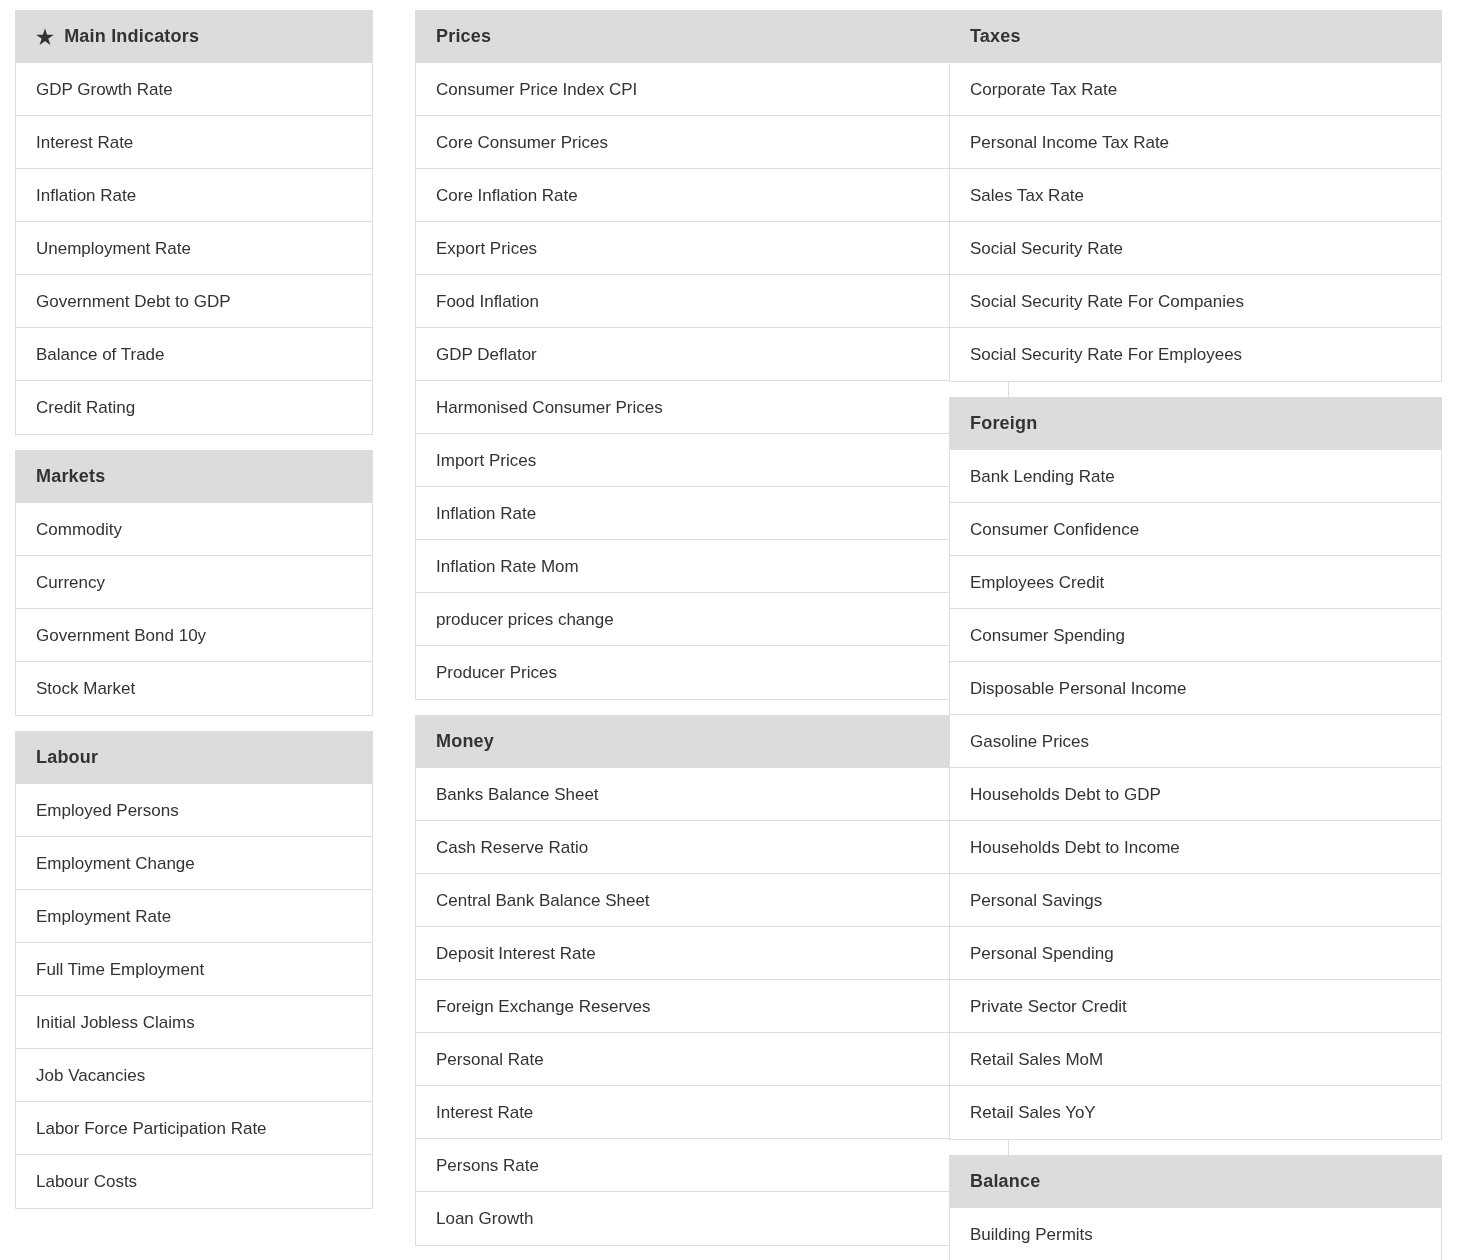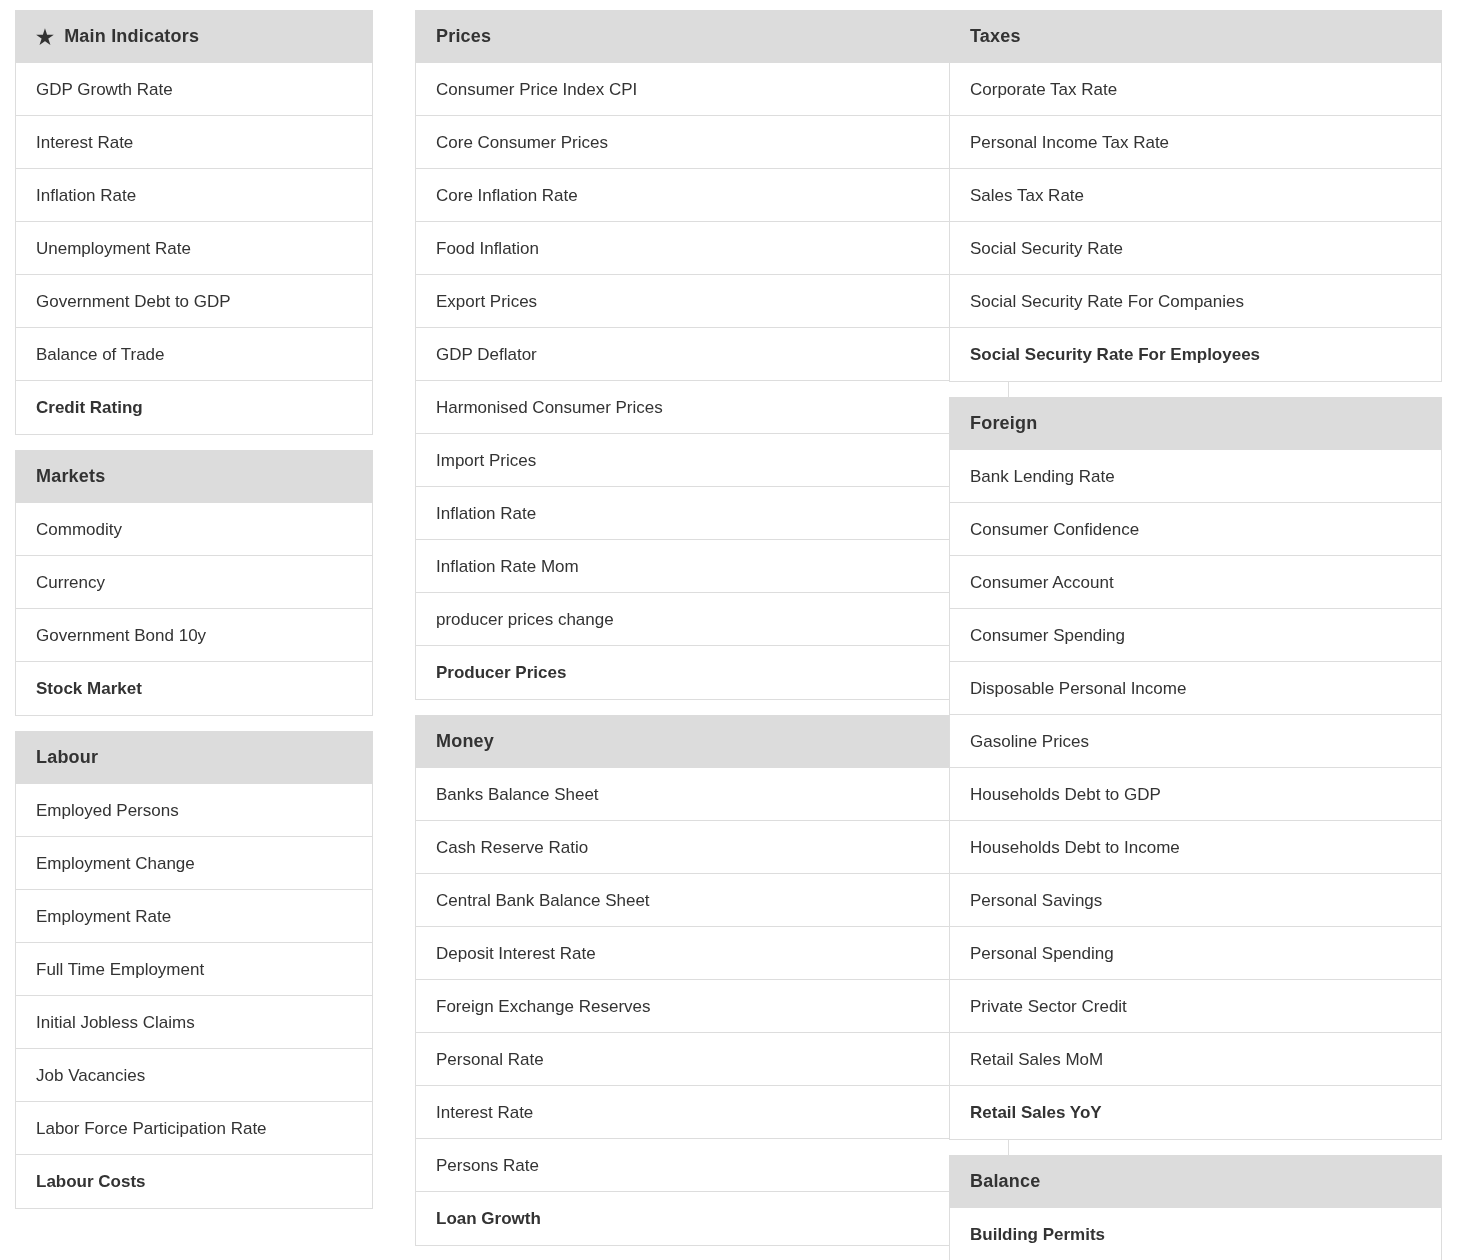--- a/index.html
+++ b/index.html
@@ -53,21 +53,21 @@
     line-height: 53px;
     padding-left: 20px;
     font-size: 17px;
     color: var(--item-text, #333);
     border-bottom: 1px solid var(--row-border, #ddd);
     background: var(--row-bg, #fff);
     cursor: pointer;
     white-space: nowrap;
     overflow: hidden;
   }
-  .item:last-child { border-bottom: none; font-weight: bold; }
+  .item:last-child { border-bottom: none; }
 </style>
 </head>
 <body>
 
 <div id="root" style="--page-bg: #ffffff; --header-bg: #dcdcdc; --header-text: #333333; --item-text: #333333; --row-bg: #ffffff; --row-border: #dddddd;">
     <div class="col col-0">
   <section class="section">
     <div class="section-header">
       <span class="star">★</span>
       <span class="section-title">Main Indicators</span>
@@ -116,22 +116,22 @@
     <div class="col col-1">
   <section class="section">
     <div class="section-header">
 
       <span class="section-title">Prices</span>
     </div>
     <ul class="items">
           <li class="item">Consumer Price Index CPI</li>
           <li class="item">Core Consumer Prices</li>
           <li class="item">Core Inflation Rate</li>
+          <li class="item">Export Prices</li>
           <li class="item">Food Inflation</li>
-          <li class="item">Export Prices</li>
           <li class="item">GDP Deflator</li>
           <li class="item">Harmonised Consumer Prices</li>
           <li class="item">Import Prices</li>
           <li class="item">Inflation Rate</li>
           <li class="item">Inflation Rate Mom</li>
           <li class="item">producer prices change</li>
           <li class="item">Producer Prices</li>
         </ul>
   </section>
 
@@ -170,21 +170,21 @@
   </section>
 
   <section class="section">
     <div class="section-header">
 
       <span class="section-title">Foreign</span>
     </div>
     <ul class="items">
           <li class="item">Bank Lending Rate</li>
           <li class="item">Consumer Confidence</li>
-          <li class="item">Consumer Account</li>
+          <li class="item">Employees Credit</li>
           <li class="item">Consumer Spending</li>
           <li class="item">Disposable Personal Income</li>
           <li class="item">Gasoline Prices</li>
           <li class="item">Households Debt to GDP</li>
           <li class="item">Households Debt to Income</li>
           <li class="item">Personal Savings</li>
           <li class="item">Personal Spending</li>
           <li class="item">Private Sector Credit</li>
           <li class="item">Retail Sales MoM</li>
           <li class="item">Retail Sales YoY</li>

